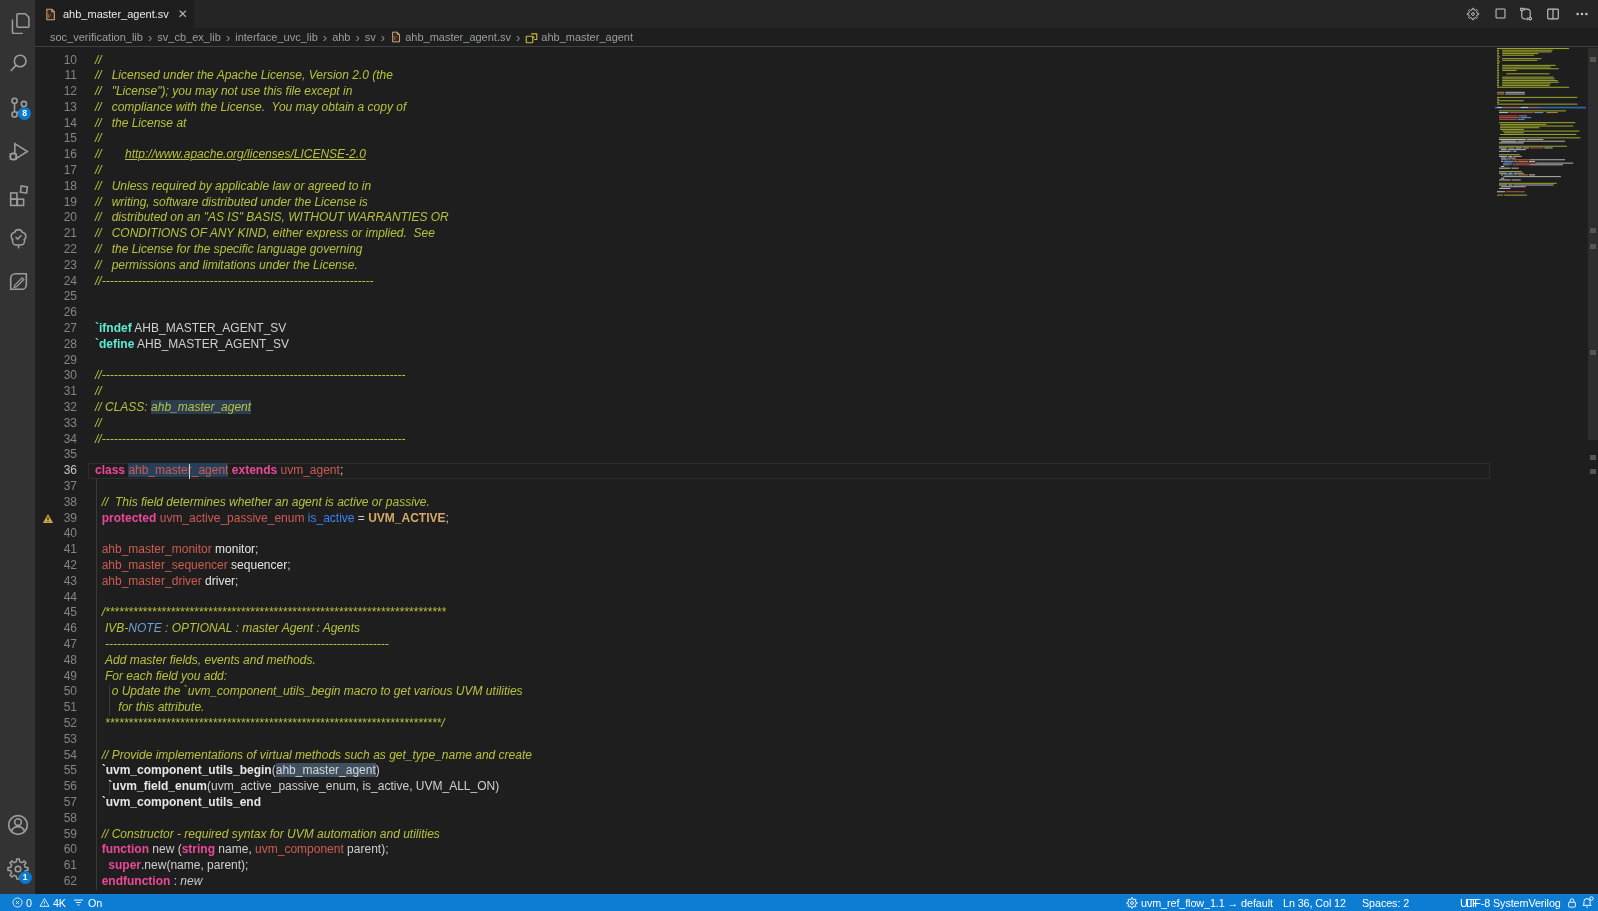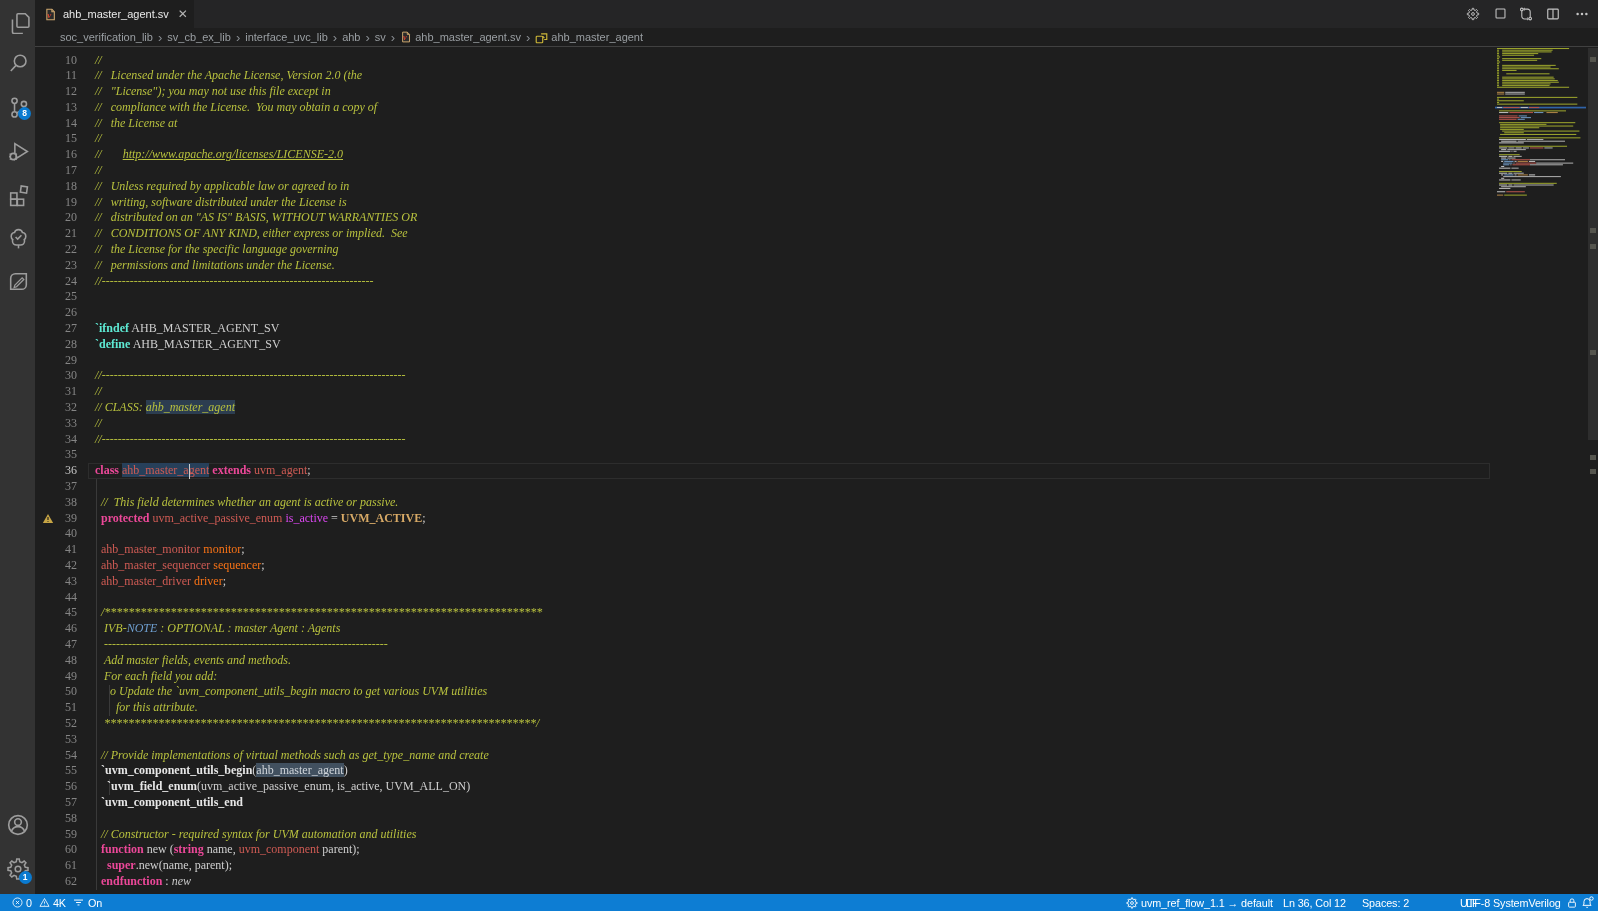--- a/index.html
+++ b/index.html
@@ -4,36 +4,36 @@
 html,body{width:1598px;height:911px;overflow:hidden;background:#1e1e1e;font-family:"Liberation Sans",sans-serif}
 #activity{position:absolute;left:0;top:0;width:35px;height:894px;background:#333333}
 .ai{position:absolute}
 .badge{position:absolute;width:13px;height:13px;border-radius:50%;background:#0a7ad0;color:#fff;font-size:8.5px;font-weight:bold;text-align:center;line-height:13px}
 #tabbar{position:absolute;left:35px;top:0;right:0;height:28px;background:#252526}
 #tab{position:absolute;left:0;top:0;width:159px;height:28px;background:#1e1e1e;display:flex;align-items:center;padding-left:9px;color:#e9e9e9;font-size:11px}
 #tab .lbl{margin-left:6px}
 #tab .x{margin-left:9px;color:#b6b6b6;font-size:12px}
 #edicons{position:absolute;left:0;top:0;right:0;height:28px;color:#c5c5c5}
 .ei{position:absolute;top:7px}
-#crumbs{position:absolute;left:35px;top:28px;right:0;height:19px;background:#1e1e1e;border-bottom:1px solid #414141;display:flex;align-items:center;padding-left:25px;font-size:11px;color:#9a9fa3;white-space:nowrap}
+#crumbs{position:absolute;left:35px;top:28px;right:0;height:19px;background:#1e1e1e;border-bottom:1px solid #414141;display:flex;align-items:center;padding-left:15px;font-size:11px;color:#9a9fa3;white-space:nowrap}
 #crumbs .sep{margin:0 5px;color:#888d92;font-size:13px;line-height:11px}
 #crumbs .ic{margin-right:3px;display:flex}
 #editor{position:absolute;left:35px;top:48px;right:0;height:846px;background:#1e1e1e}
-#lines{position:absolute;left:0;top:4.5px;font-family:Liberation Serif, serif;font-size:12px;line-height:15.8px;white-space:pre}
+#lines{position:absolute;left:0;top:4.5px;font-family:Liberation Sans, sans-serif;font-size:12px;line-height:15.8px;white-space:pre}
 .row{height:15.8px}
 .num{display:inline-block;width:42px;text-align:right;color:#858585}
 .num.cur{color:#c6c6c6}
 .code{padding-left:18px;display:inline-block}
 .c{color:#b8c13e;font-style:italic}
 .cu{color:#b8c13e;font-style:italic;text-decoration:underline}
 .cb{color:#6f9fd0;font-style:italic}
 .k{color:#ec4899;font-weight:bold}
 .t{color:#cf5b54}
-.v{color:#d946ef}
-.w{color:#f97316}
+.v{color:#3b82f6}
+.w{color:#e5e5e5}
 .d{color:#5eead4;font-weight:bold}
 .m{color:#e6e6e6;font-weight:bold}
 .K{color:#d7a966;font-weight:bold}
 .p{color:#cfcfcf}
 .i2{color:#c8c8c8;font-style:italic}
 .hl1{background:#2c3d50}
 .hl2{background:#27405a}
 .hl3{background:#41505f;color:#d0d5da}
 .guide{position:absolute;width:1px;background:#3a3a3a}
 #curline{position:absolute;left:53px;width:1402px;height:15.8px;border:1px solid #2d2d2d;box-sizing:border-box}

